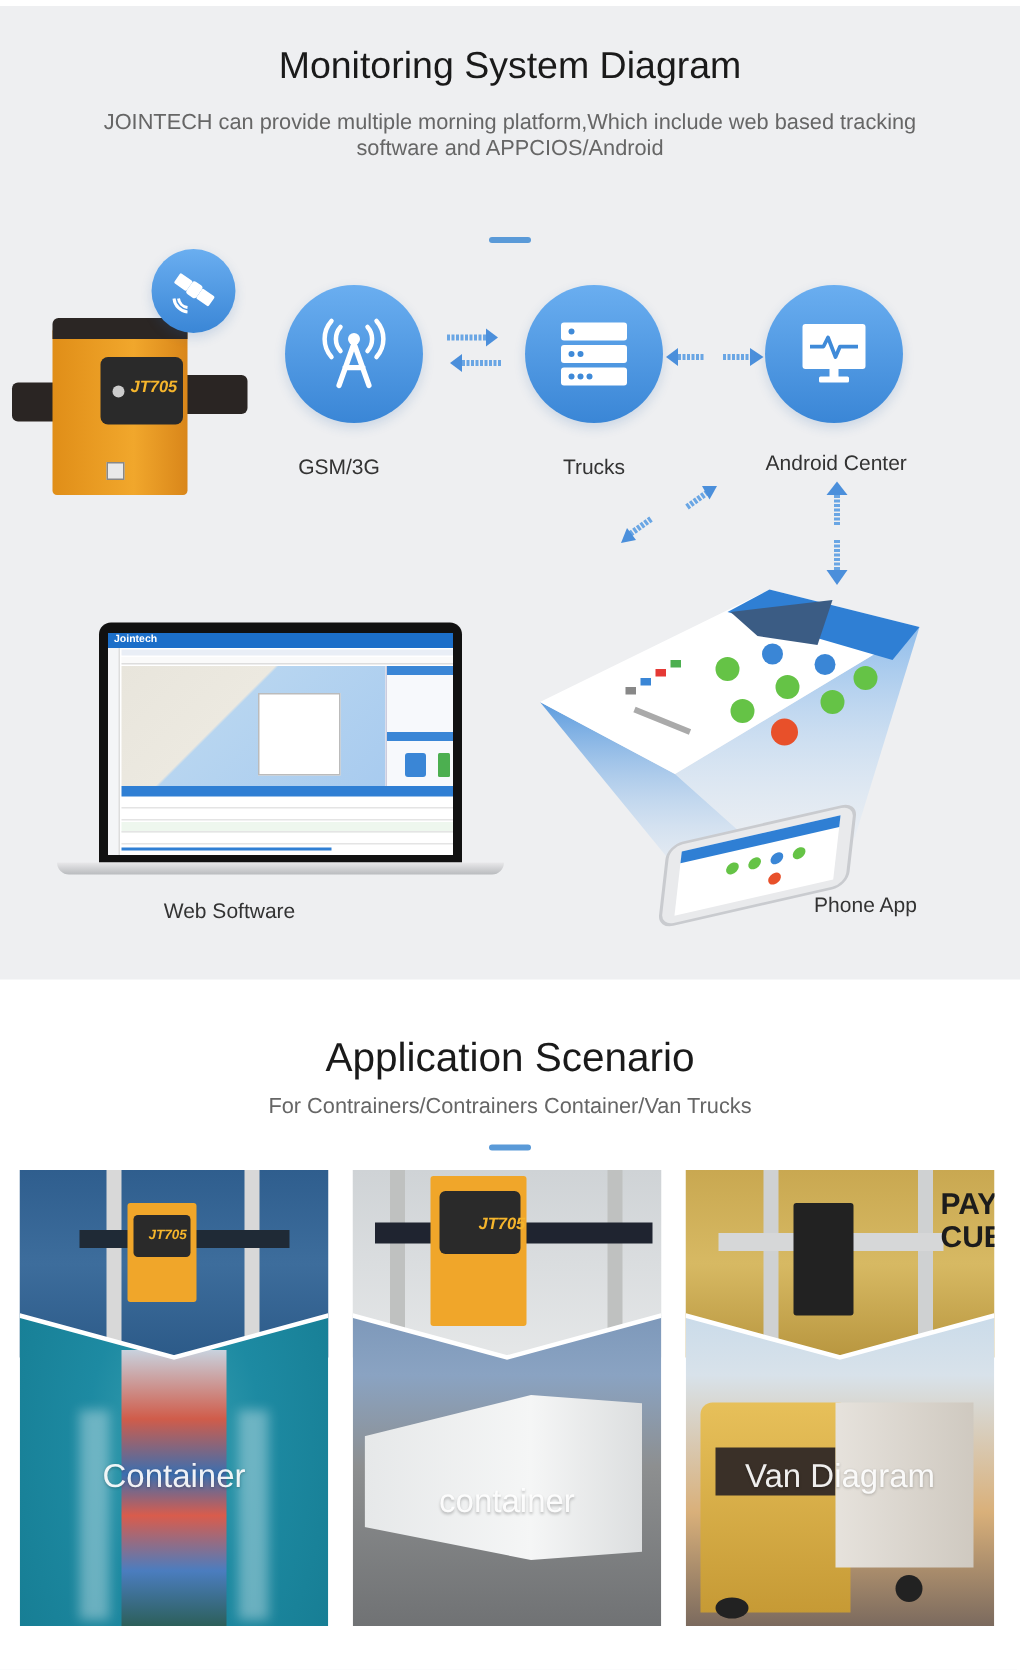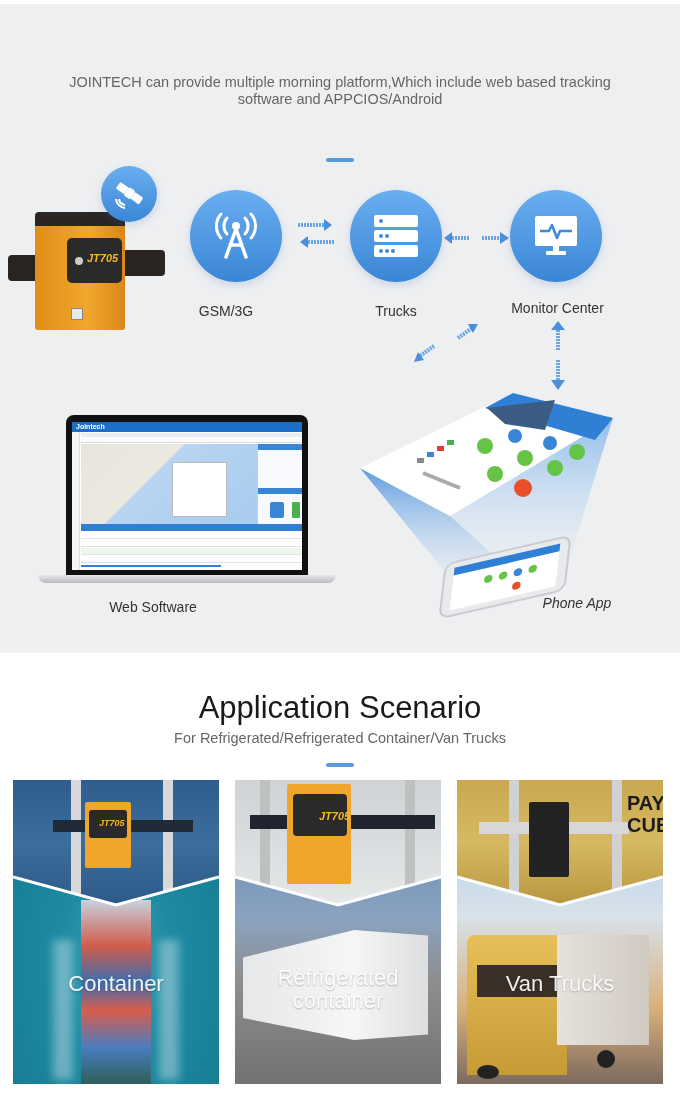--- a/index.html
+++ b/index.html
@@ -70,20 +70,21 @@
     color: rgba(255,255,255,0.92); font-size: 22px; line-height: 22px;
     text-shadow: 0 1px 2px rgba(0,0,0,0.25);
   }
 </style>
 </head>
 <body>
 
 <div class="section-top">
   <div class="topline"></div>
 
+  <div class="title" style="top:30px;font-size:25px;">Monitoring System Diagram</div>
   <div class="sub" style="top:91px;">software and APPCIOS/Android</div>
   <div class="sub" style="top:74px;">JOINTECH can provide multiple morning platform,Which include web based tracking</div>
   <div class="dash" style="left:326px;top:158px;"></div>
 
   <div class="device" style="left:5px;top:210px;width:160px;height:125px;">
     <div class="strap" style="left:3px;top:45px;width:50px;height:26px;"></div>
     <div class="strap" style="left:110px;top:40px;width:50px;height:26px;"></div>
     <div class="dev-body" style="left:30px;top:8px;width:90px;height:112px;"></div>
     <div class="dev-top" style="left:30px;top:2px;width:90px;height:14px;"></div>
     <div class="dev-panel" style="left:62px;top:28px;width:55px;height:45px;"></div>
@@ -146,21 +147,21 @@
   </svg>
 
   <div class="circle" style="left:510px;top:190px;width:92px;height:92px;">
     <svg width="50" height="50" viewBox="0 0 50 50">
       <rect x="4" y="5" width="42" height="30" rx="2" fill="#fff"></rect>
       <path d="M9 20 H18 L21 14 L26 27 L29 20 H41" stroke="#3f8ad8" stroke-width="2.5" fill="none" stroke-linejoin="round"></path>
       <rect x="22" y="35" width="6" height="6" fill="#fff"></rect>
       <rect x="15" y="40" width="20" height="4" rx="1" fill="#fff"></rect>
     </svg>
   </div>
-  <div class="node-label" style="left:495px;top:300px;width:125px;">Monitor Center</div>
+  <div class="node-label" style="left:495px;top:300px;width:125px;">Android Center</div>
 
   <svg class="arrow" style="left:412px;top:322px;" width="66" height="42">
     <path d="M46 16 L60 6" stroke="#6aa6e4" stroke-width="4" stroke-dasharray="2 1"></path>
     <polygon points="56,2 66,2 61,11" fill="#4b8fdb"></polygon>
     <path d="M22 24 L8 34" stroke="#6aa6e4" stroke-width="4" stroke-dasharray="2 1"></path>
     <polygon points="2,40 12,38 6,30" fill="#4b8fdb"></polygon>
   </svg>
 
   <svg class="arrow" style="left:549px;top:320px;" width="18" height="72">
     <polygon points="9,1 2,10 16,10" fill="#4b8fdb"></polygon>
@@ -227,25 +228,25 @@
   <div class="phone" style="left:445px;top:548px;width:120px;height:58px;transform:skewX(-20deg) rotate(-14deg);">
     <div style="position:absolute;left:8px;top:5px;right:8px;bottom:5px;background:#fff;">
       <div style="height:8px;background:#2f7fd4;"></div>
       <div style="position:absolute;left:30px;top:16px;width:8px;height:8px;border-radius:50%;background:#65c346;"></div>
       <div style="position:absolute;left:44px;top:16px;width:8px;height:8px;border-radius:50%;background:#65c346;"></div>
       <div style="position:absolute;left:58px;top:16px;width:8px;height:8px;border-radius:50%;background:#3a86d6;"></div>
       <div style="position:absolute;left:72px;top:16px;width:8px;height:8px;border-radius:50%;background:#65c346;"></div>
       <div style="position:absolute;left:58px;top:30px;width:8px;height:8px;border-radius:50%;background:#e8502a;"></div>
     </div>
   </div>
-  <div class="node-label" style="left:522px;top:595px;width:110px;font-style:italic;">Phone App</div>
+  <div class="node-label" style="left:522px;top:595px;width:110px;">Phone App</div>
 </div>
 
-<div class="title" style="top:690px;font-size:31px;">Application Scenario</div>
-<div class="sub" style="top:730px;font-size:14.5px;">For Refrigerated/Refrigerated Container/Van Trucks</div>
+<div class="title" style="top:690px;font-size:27px;">Application Scenario</div>
+<div class="sub" style="top:730px;font-size:14.5px;">For Contrainers/Contrainers Container/Van Trucks</div>
 <div class="dash" style="left:326px;top:763px;"></div>
 
 <div class="card" style="left:13px;">
   <div class="upper" style="background:linear-gradient(180deg,#2f5e8e 0%,#3d6d9c 50%,#2c5a88 100%);">
     <div style="position:absolute;left:58px;top:0;width:10px;height:125px;background:#d8d8d8;"></div>
     <div style="position:absolute;left:150px;top:0;width:10px;height:125px;background:#d8d8d8;"></div>
     <div style="position:absolute;left:40px;top:40px;width:140px;height:12px;background:#1f2a36;"></div>
     <div style="position:absolute;left:72px;top:22px;width:46px;height:66px;background:#f0a62a;border-radius:2px;"></div>
     <div style="position:absolute;left:76px;top:30px;width:38px;height:28px;background:#2a2a2a;border-radius:3px;"></div>
     <div style="position:absolute;left:86px;top:38px;color:#f5b52c;font-size:9px;font-weight:bold;font-style:italic;">JT705</div>
@@ -269,21 +270,20 @@
     <div style="position:absolute;left:52px;top:4px;width:64px;height:100px;background:#f0a62a;border-radius:2px;"></div>
     <div style="position:absolute;left:58px;top:14px;width:54px;height:42px;background:#2a2a2a;border-radius:4px;"></div>
     <div style="position:absolute;left:84px;top:30px;color:#f5b52c;font-size:11px;font-weight:bold;font-style:italic;">JT705</div>
   </div>
   <div class="lower" style="background:linear-gradient(180deg,#5e7ea6 0%,#8aa3c2 45%,#8d8f90 65%,#707274 100%);">
     <div style="position:absolute;left:8px;top:150px;width:185px;height:110px;background:linear-gradient(90deg,#e6e8e9,#f5f6f6 60%,#dcdedf);clip-path:polygon(0 25%,60% 0,100% 5%,100% 95%,60% 100%,0 80%);"></div>
   </div>
   <svg class="sep" viewBox="0 0 206 304" preserveAspectRatio="none">
     <polyline points="0,97 103,125 206,97" stroke="#fff" stroke-width="3" fill="none"></polyline>
   </svg>
-  <div class="card-label" style="top:187px;">Refrigerated</div>
   <div class="card-label" style="top:210px;">container</div>
 </div>
 
 <div class="card" style="left:457px;">
   <div class="upper" style="background:linear-gradient(180deg,#c9a851,#d7b963 50%,#b8963f);">
     <div style="position:absolute;left:52px;top:0;width:10px;height:125px;background:#cfd1d2;"></div>
     <div style="position:absolute;left:155px;top:0;width:10px;height:125px;background:#cfd1d2;"></div>
     <div style="position:absolute;left:22px;top:42px;width:150px;height:12px;background:#d6d7d8;"></div>
     <div style="position:absolute;left:72px;top:22px;width:40px;height:75px;background:#222;border-radius:2px;"></div>
     <div style="position:absolute;left:170px;top:12px;color:#1c1c1c;font-size:20px;font-weight:bold;line-height:22px;">PAYL<br>CUB.</div>
@@ -291,14 +291,14 @@
   <div class="lower" style="background:linear-gradient(180deg,#a9cbe9 0%,#d8e2ea 45%,#d9b07a 75%,#7b6a5e 100%);">
     <div style="position:absolute;left:10px;top:155px;width:100px;height:140px;background:linear-gradient(180deg,#e7c05a,#c69a35);border-radius:8px 8px 0 0;"></div>
     <div style="position:absolute;left:20px;top:185px;width:80px;height:32px;background:#3a3028;"></div>
     <div style="position:absolute;left:100px;top:155px;width:92px;height:110px;background:linear-gradient(90deg,#e6e2dc,#cfc9c0);"></div>
     <div style="position:absolute;left:20px;top:285px;width:22px;height:14px;border-radius:50%;background:#222;"></div>
     <div style="position:absolute;left:140px;top:270px;width:18px;height:18px;border-radius:50%;background:#222;"></div>
   </div>
   <svg class="sep" viewBox="0 0 206 304" preserveAspectRatio="none">
     <polyline points="0,97 103,125 206,97" stroke="#fff" stroke-width="3" fill="none"></polyline>
   </svg>
-  <div class="card-label" style="top:193px;">Van Trucks</div>
+  <div class="card-label" style="top:193px;">Van Diagram</div>
 </div>
 
 </body></html>

